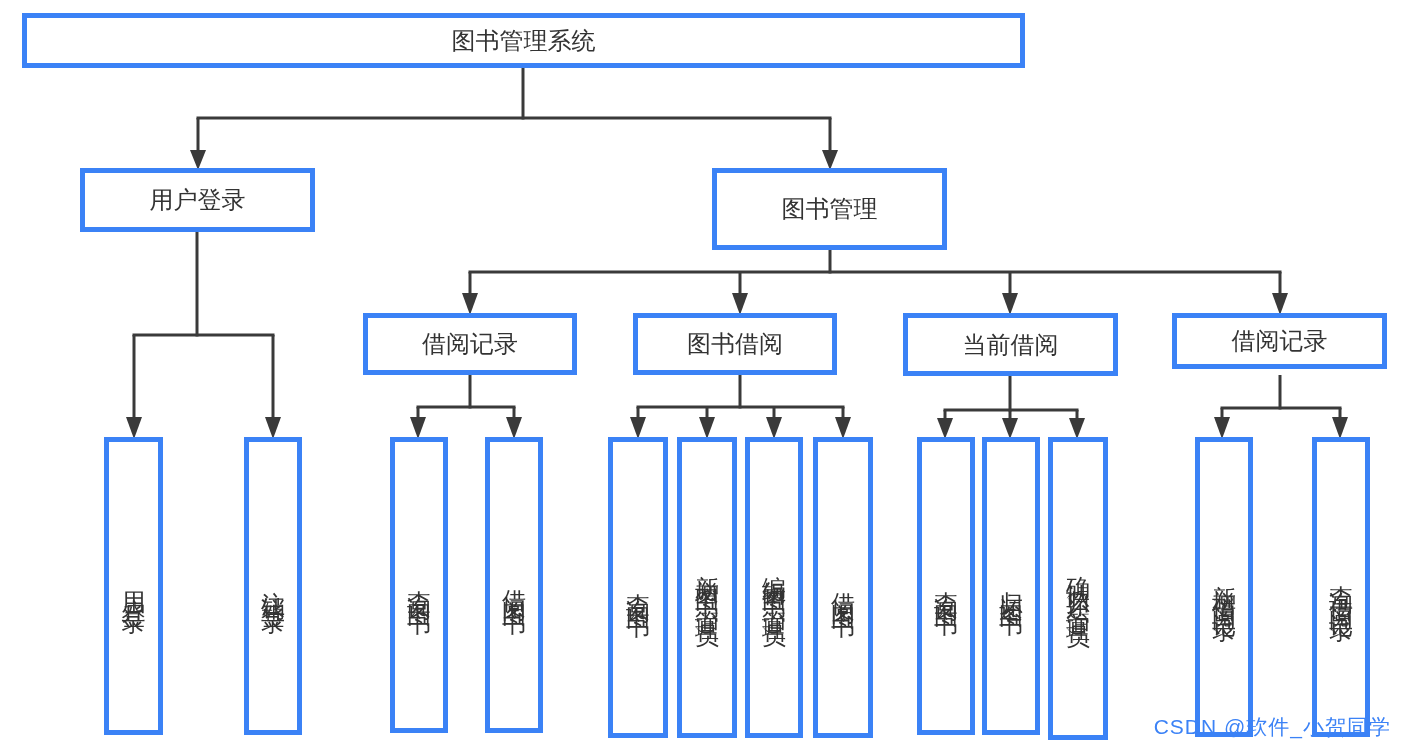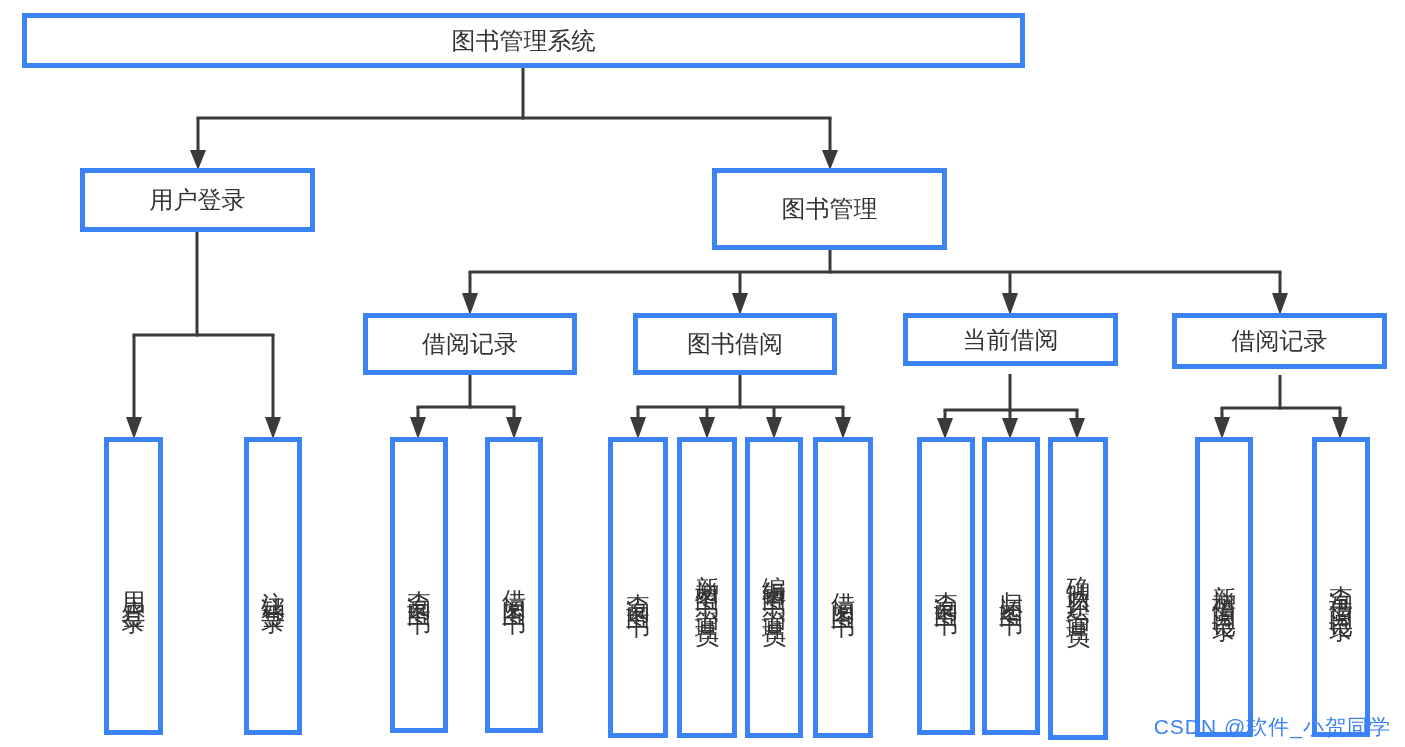--- a/index.html
+++ b/index.html
@@ -143,21 +143,21 @@
   <div class="node" style="left:712px; top:168px; width:235px; height:82px;">
     <span class="h-label">图书管理</span>
   </div>
 
   <div class="node" style="left:363px; top:313px; width:214px; height:62px;">
     <span class="h-label">借阅记录</span>
   </div>
   <div class="node" style="left:633px; top:313px; width:204px; height:62px;">
     <span class="h-label">图书借阅</span>
   </div>
-  <div class="node" style="left:903px; top:313px; width:215px; height:53px;">
+  <div class="node" style="left:903px; top:313px; width:215px; height:63px;">
     <span class="h-label">当前借阅</span>
   </div>
   <div class="node" style="left:1172px; top:313px; width:215px; height:56px;">
     <span class="h-label">借阅记录</span>
   </div>
 
   <div class="node leaf" style="left:104px; top:437px; width:59px; height:298px;">
     <span class="v-label">用户登录</span>
   </div>
   <div class="node leaf" style="left:244px; top:437px; width:58px; height:298px;">

